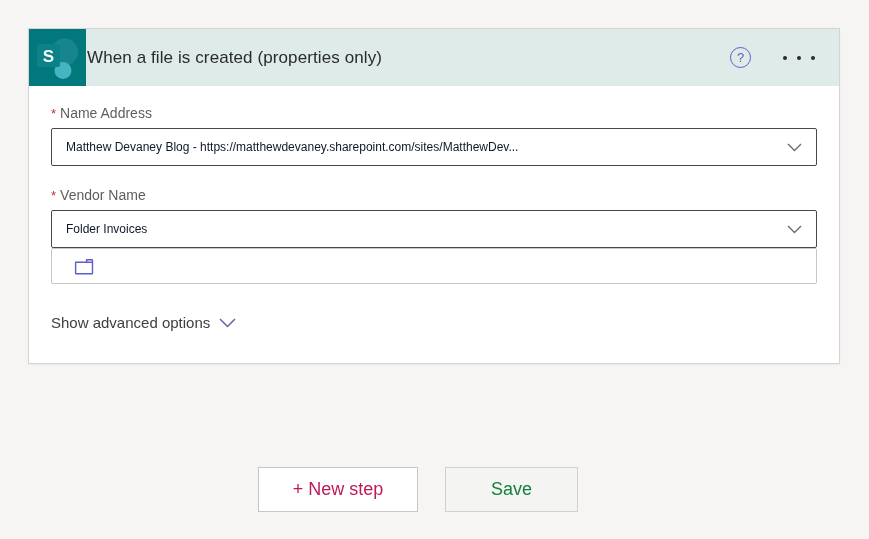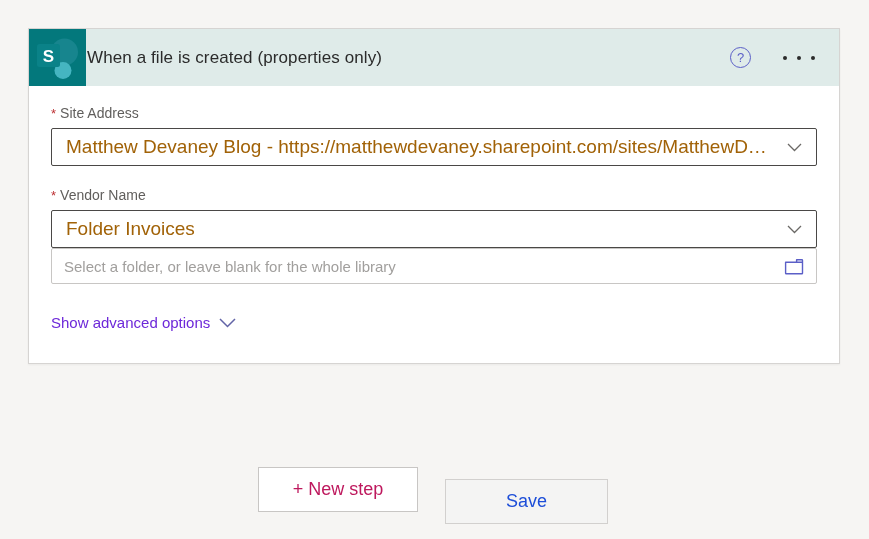--- a/index.html
+++ b/index.html
@@ -37,51 +37,51 @@
 
   .field-label { font-size:14px; color:#605e5c; margin-bottom:7px; display:flex; align-items:baseline; }
   .req { color:#bc2f32; margin-right:4px; font-size:13px; }
   .field-label.mt { margin-top:21px; }
 
   .combo {
     height:38px; border:1px solid #4a4846; border-radius:2px;
     display:flex; align-items:center; padding:0 14px; cursor:pointer; background:#fff;
   }
   .combo .combo-value {
-    font-size:19px; color:#a16207; white-space:nowrap; overflow:hidden;
+    font-size:12px; color:#0f172a; white-space:nowrap; overflow:hidden;
     text-overflow:ellipsis; flex:1; padding-right:10px;
   }
   .combo svg { flex:0 0 auto; }
 
   .text-input-wrap {
     height:36px; border:1px solid #c8c6c4; border-radius:2px;
     display:flex; align-items:center; padding:0 12px; background:#fff;
   }
   .text-input-wrap input {
     border:none; outline:none; flex:1; font-size:15px; color:#1f1e1d;
     font-family:"Liberation Sans", sans-serif; background:transparent;
   }
   .text-input-wrap input::placeholder { color:#a19f9d; opacity:1; }
   .folder-picker-btn { background:transparent; border:none; cursor:pointer; display:flex; padding:0; margin-left:10px; }
 
   .advanced-toggle {
     margin-top:30px; margin-bottom:12px;
     display:inline-flex; align-items:center; gap:9px;
-    color:#6d28d9; font-size:15px; cursor:pointer; background:transparent; border:none;
+    color:#404040; font-size:15px; cursor:pointer; background:transparent; border:none;
     font-family:"Liberation Sans", sans-serif;
   }
 
   
   .actions { position:absolute; left:258px; top:467px; display:flex; gap:27px; }
   .btn {
     height:45px; font-size:18px; cursor:pointer; border-radius:0;
     font-family:"Liberation Sans", sans-serif;
   }
   .btn-new-step { width:160px; background:#ffffff; border:1px solid #c8c6c4; color:#be185d; }
-  .btn-save { width:163px; background:#f4f4f3; border:1px solid #d2d0ce; color:#1d4ed8; cursor:default;margin-top:12px; }
+  .btn-save { width:133px; background:#f4f4f3; border:1px solid #d2d0ce; color:#15803d; cursor:default; }
 </style>
 </head>
 <body>
 
 <div class="page">
 
   <div class="card">
 
     <div class="card-header">
       <svg class="app-icon" viewBox="0 0 57 57" xmlns="http://www.w3.org/2000/svg">
@@ -99,42 +99,41 @@
         <i></i>
           <i></i>
           <i></i>
       </button>
     </div>
 
     <div class="card-body">
 
       <div class="field-label">
         <span class="req">*</span>
-        <span>Site Address</span>
+        <span>Name Address</span>
       </div>
       <div class="combo" role="combobox">
         <span class="combo-value">Matthew Devaney Blog - https://matthewdevaney.sharepoint.com/sites/MatthewDev...</span>
         <svg width="15" height="9" viewBox="0 0 15 9">
             <path d="M1 1l6.5 6.5L14 1" fill="none" stroke="#6b6966" stroke-width="1.3"></path>
           </svg>
       </div>
 
       <div class="field-label mt">
         <span class="req">*</span>
         <span>Vendor Name</span>
       </div>
       <div class="combo" role="combobox">
         <span class="combo-value">Folder Invoices</span>
         <svg width="15" height="9" viewBox="0 0 15 9">
             <path d="M1 1l6.5 6.5L14 1" fill="none" stroke="#6b6966" stroke-width="1.3"></path>
           </svg>
       </div>
 
       <div class="text-input-wrap">
-        <input type="text" value="" placeholder="Select a folder, or leave blank for the whole library" style="">
         <button class="folder-picker-btn">
           <svg width="20" height="17" viewBox="0 0 20 17">
               <path d="M1.6 15.2 V4.2 H12.6 V1.8 H17.9 a.6.6 0 0 1 .6.6 V15.2 a.6.6 0 0 1 -.6.6 H2.2 a.6.6 0 0 1 -.6 -.6 Z M12.6 4.2 H18.4" fill="none" stroke="#5b5fc7" stroke-width="1.4" stroke-linejoin="round"></path>
             </svg>
         </button>
       </div>
 
       <button class="advanced-toggle">
         <span>Show advanced options</span>
         <svg width="17" height="10" viewBox="0 0 17 10">

